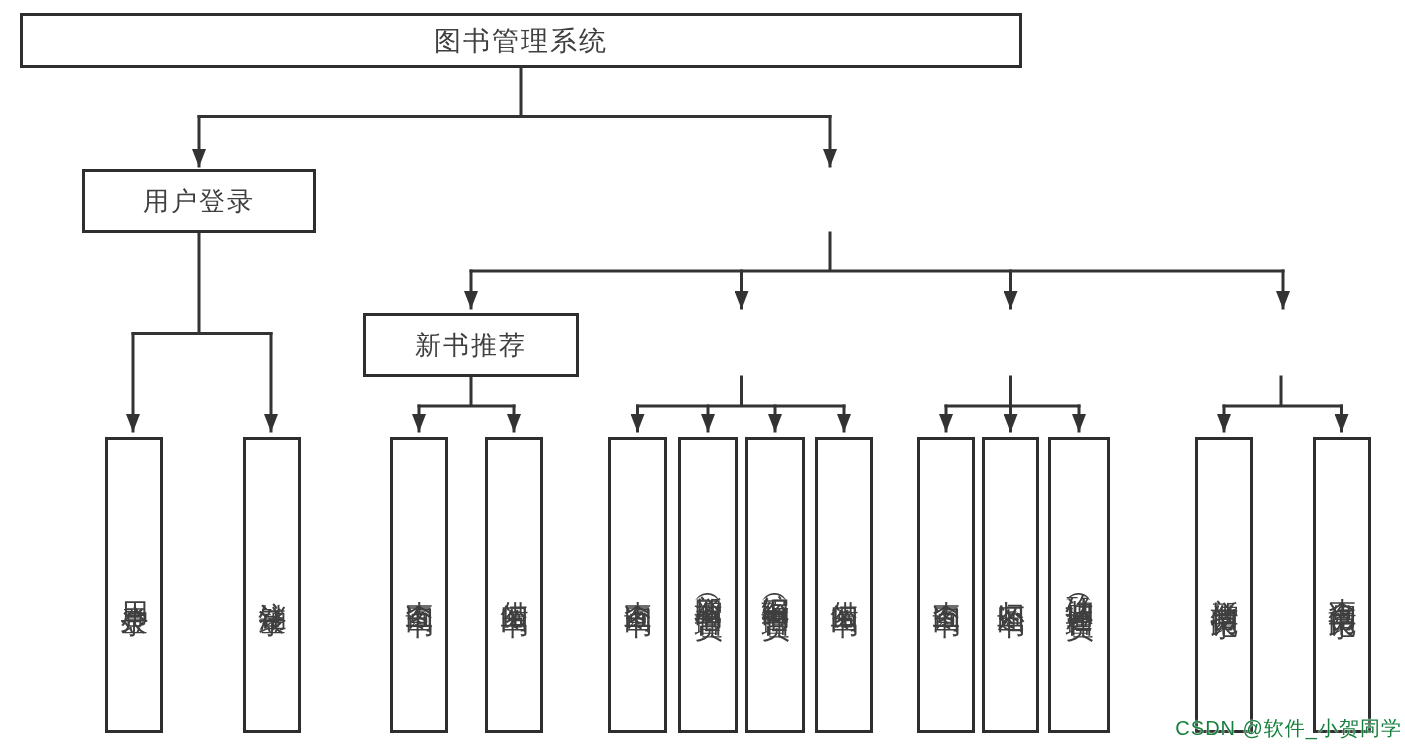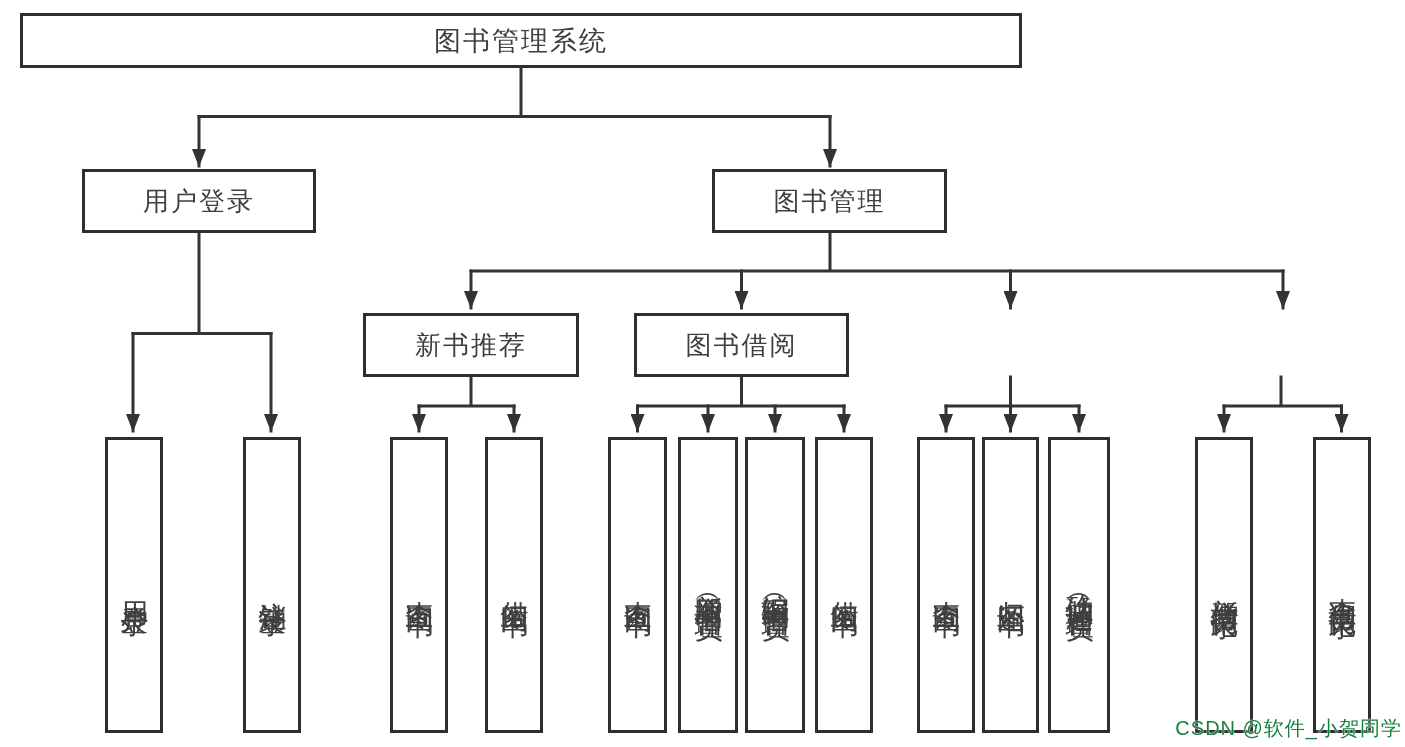--- a/index.html
+++ b/index.html
@@ -76,29 +76,23 @@
     </g>
   </svg>
 
   <div class="node root-node" style="left:20px;top:13px;width:1002px;height:55px;">
     <span class="h-label">图书管理系统</span>
   </div>
 
   <div class="node" style="left:82px;top:169px;width:234px;height:64px;">
     <span class="h-label">用户登录</span>
   </div>
-  <div class="node" style="left:712px;top:169px;width:235px;height:64px;">
-    <span class="h-label">图书管理</span>
-  </div>
 
   <div class="node" style="left:363px;top:313px;width:216px;height:64px;">
     <span class="h-label">新书推荐</span>
-  </div>
-  <div class="node" style="left:634px;top:313px;width:215px;height:64px;">
-    <span class="h-label">图书借阅</span>
   </div>
 
   <div class="node leaf" style="left:105px;width:58px;">
     <span class="v-label">用户登录</span>
   </div>
   <div class="node leaf" style="left:243px;width:58px;">
     <span class="v-label">注销登录</span>
   </div>
 
   <div class="node leaf" style="left:390px;width:58px;">

